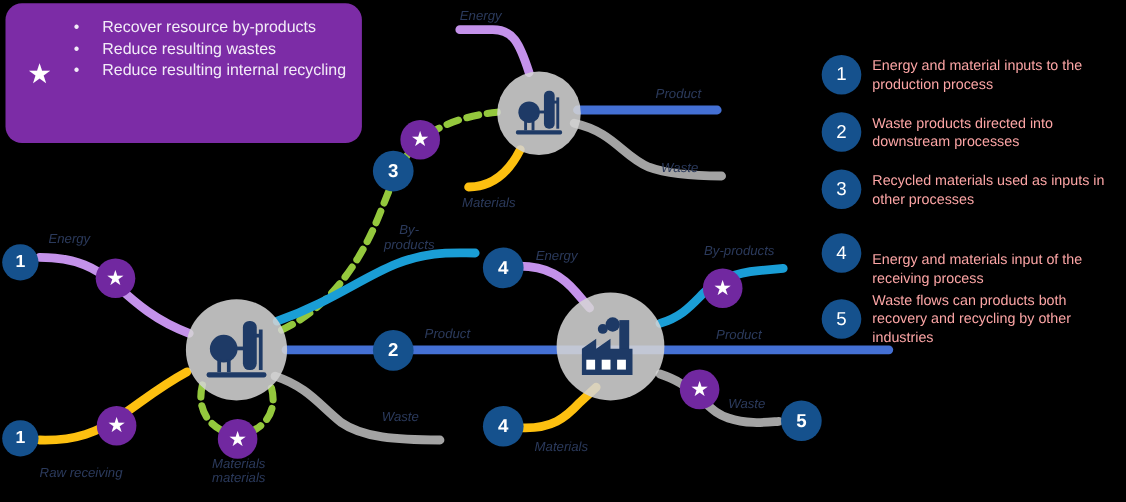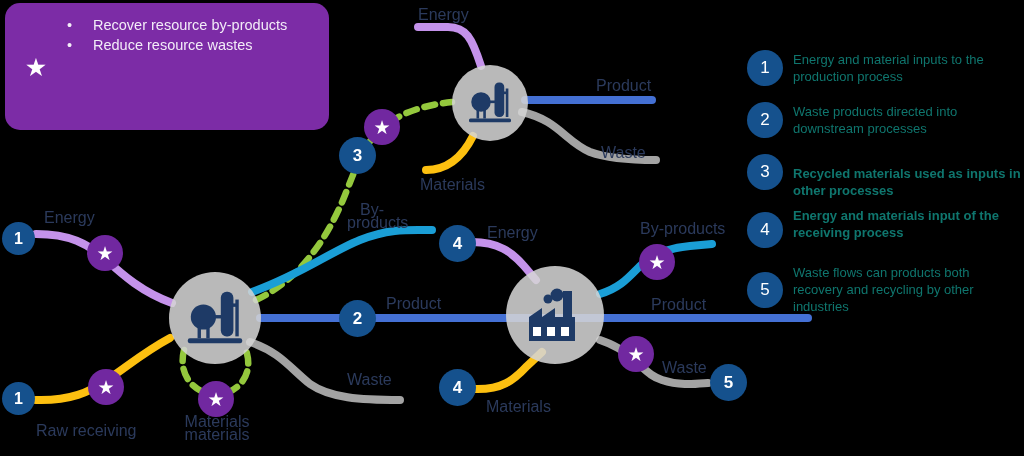--- a/index.html
+++ b/index.html
@@ -50,27 +50,27 @@
   .numcirc.med{width:37px;height:37px;font-size:17px;}
   .numcirc.leg{width:36px;height:36px;font-size:17px;font-weight:400;z-index:5;}
   .starbadge{
     background:#7128a0;border-radius:50%;width:36px;height:36px;
     color:#fff;display:flex;align-items:center;justify-content:center;
     font-size:19px;z-index:4;
   }
 
   
   .flbl{
-    color:#2b3a5c;font-size:16px;line-height:13px;z-index:5;white-space:nowrap;
+    color:#2b3a5c;font-size:12px;line-height:13px;z-index:5;white-space:nowrap;font-style:italic;
   }
   .flbl.wrap{white-space:normal;text-align:center;}
 
   
   .note-text{
-    color:#0f766e;font-size:13px;line-height:17px;width:228px;z-index:5;
+    color:#fca5a5;font-size:13px;line-height:17px;width:228px;z-index:5;
   }
 </style>
 </head>
 <body>
 
 <svg class="flows abs" width="1024" height="456" viewBox="0 0 1024 456">
 
   <path class="st purpleF" d="M418 27 H448 C466 27 472 38 481 66"></path>
   <path class="st yellowF" d="M426 170 C446 170 462 158 473 136"></path>
   <path class="st blueF" d="M525 100 H652"></path>
@@ -187,40 +187,41 @@
 <div class="abs flbl" style="left:487px;top:226px;">Energy</div>
 <div class="abs flbl" style="left:486px;top:400px;">Materials</div>
 <div class="abs flbl" style="left:640px;top:222px;">By-products</div>
 <div class="abs flbl" style="left:651px;top:298px;">Product</div>
 <div class="abs flbl" style="left:662px;top:361px;">Waste</div>
 
 <div class="abs legend-box">
   <div class="legend-star">★</div>
   <ul class="legend-list">
     <li><span class="b">•</span><span>Recover resource by-products</span></li>
-    <li><span class="b">•</span><span>Reduce resource wastes</span></li>
+    <li><span class="b">•</span><span>Reduce resulting wastes</span></li>
+    <li><span class="b">•</span><span>Reduce resulting internal recycling</span></li>
   </ul>
 </div>
 
 <div class="abs numcirc leg" style="left:747px;top:50px;">
     <span>1</span>
   </div>
 <div class="abs note-text" style="left:793px;top:51px;">Energy and material inputs to the production process</div>
 
 <div class="abs numcirc leg" style="left:747px;top:102px;">
     <span>2</span>
   </div>
 <div class="abs note-text" style="left:793px;top:103px;">Waste products directed into downstream processes</div>
 
 <div class="abs numcirc leg" style="left:747px;top:154px;">
     <span>3</span>
   </div>
-<div class="abs note-text" style="left:793px;top:165px;font-weight:bold;">Recycled materials used as inputs in other processes</div>
+<div class="abs note-text" style="left:793px;top:155px;">Recycled materials used as inputs in other processes</div>
 
 <div class="abs numcirc leg" style="left:747px;top:212px;">
     <span>4</span>
   </div>
-<div class="abs note-text" style="left:793px;top:207px;font-weight:bold;">Energy and materials input of the receiving process</div>
+<div class="abs note-text" style="left:793px;top:227px;">Energy and materials input of the receiving process</div>
 
 <div class="abs numcirc leg" style="left:747px;top:272px;">
     <span>5</span>
   </div>
 <div class="abs note-text" style="left:793px;top:264px;">Waste flows can products both recovery and recycling by other industries</div>
 
 </body></html>

